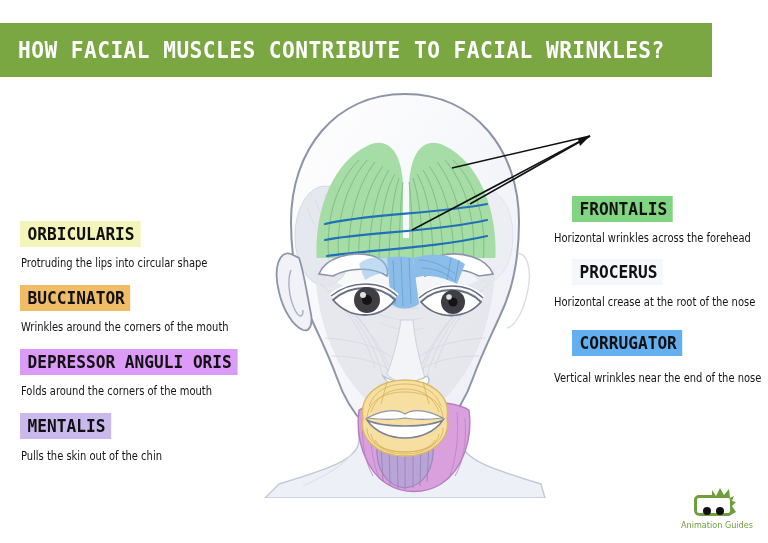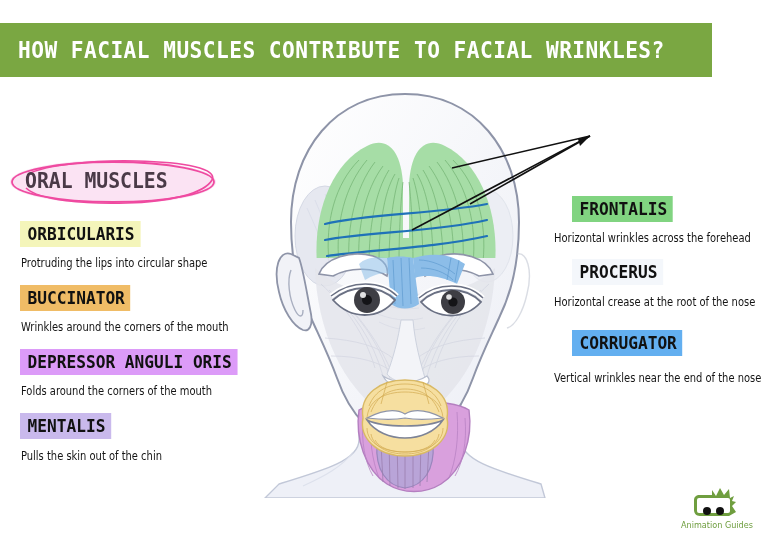--- a/index.html
+++ b/index.html
@@ -315,29 +315,20 @@
 
   <svg class="arrows" style="position:absolute;left:0;top:0;width:768px;height:543px;pointer-events:none;">
     <g stroke="#111111" stroke-width="1.6" fill="none">
       <path d="M590 136 L452 168"></path>
       <path d="M590 136 L470 204"></path>
       <path d="M590 136 L412 230"></path>
     </g>
     <path d="M590 136 L578 139 L580 146 Z" fill="#111111"></path>
   </svg>
 
-  <div class="oral-badge">
-    <div class="oval-fill"></div>
-    <svg width="215" height="48" viewBox="0 0 215 48" xmlns="http://www.w3.org/2000/svg">
-      <ellipse cx="107" cy="24" rx="101" ry="20" fill="none" stroke="#ef4aa0" stroke-width="1.8"></ellipse>
-      <path d="M20 30 C34 43 80 46 120 45 C162 44 198 36 206 22
-               C212 11 180 4 130 3 C86 2 40 7 22 16" fill="none" stroke="#ef4aa0" stroke-width="1.6"></path>
-    </svg>
-    <span class="oral-text">ORAL MUSCLES</span>
-  </div>
 
   <div class="chip chip-orbicularis">ORBICULARIS</div>
   <div class="desc desc-orbicularis">Protruding the lips into circular shape</div>
 
   <div class="chip chip-buccinator">BUCCINATOR</div>
   <div class="desc desc-buccinator">Wrinkles around the corners of the mouth</div>
 
   <div class="chip chip-depressor">DEPRESSOR ANGULI ORIS</div>
   <div class="desc desc-depressor">Folds around the corners of the mouth</div>
 

